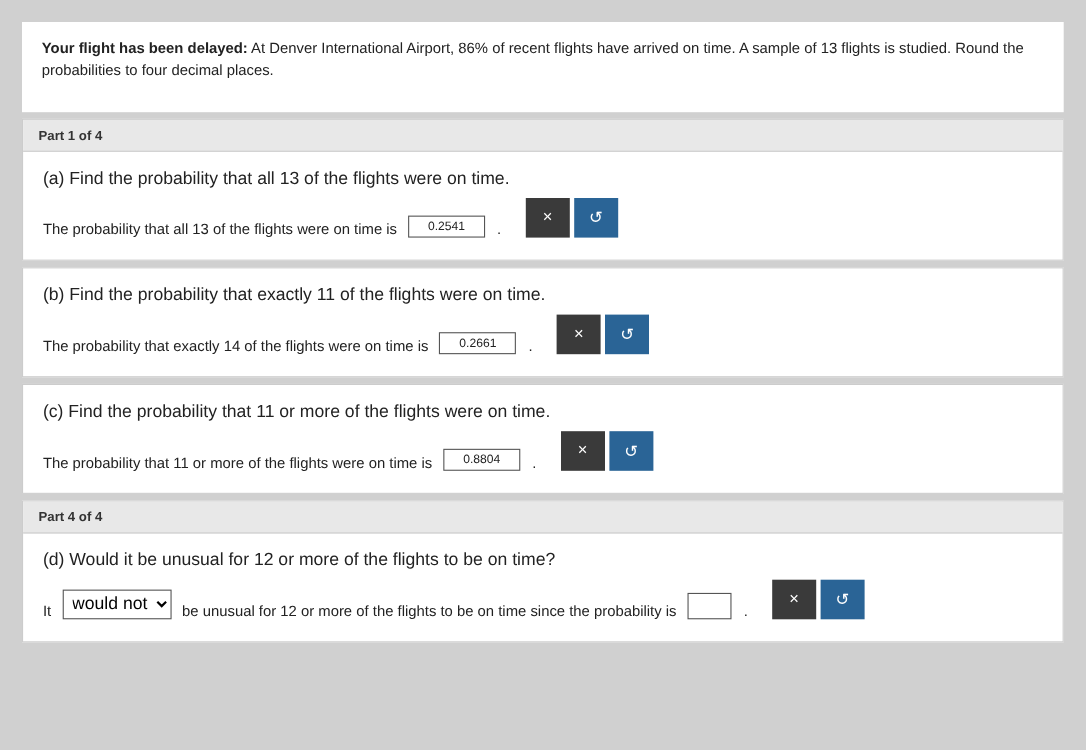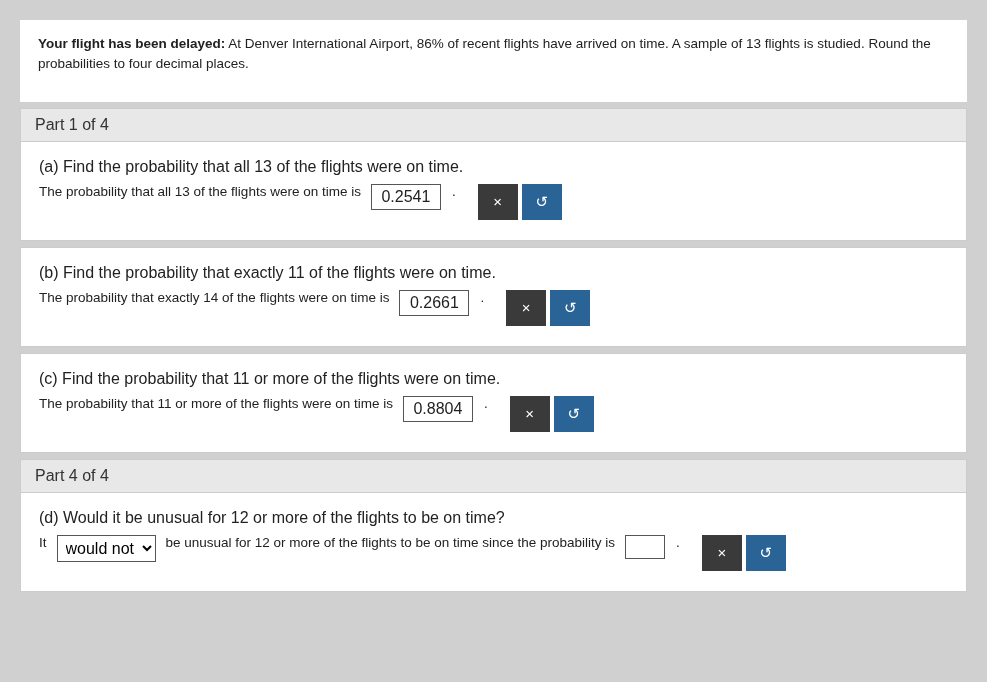--- a/index.html
+++ b/index.html
@@ -26,46 +26,46 @@
       font-weight: bold;
     }
     .part-section {
       background: #fff;
       margin-bottom: 6px;
       border: 1px solid #ccc;
     }
     .part-header {
       background: #e8e8e8;
       padding: 7px 14px;
-      font-size: 16px;
-      font-weight: normal;
+      font-size: 12px;
+      font-weight: bold;
       color: #333;
       border-bottom: 1px solid #ccc;
     }
     .part-body {
       padding: 16px 18px 20px 18px;
     }
     .question-text {
       font-size: 16px;
       margin-bottom: 8px;
       color: #222;
     }
     .answer-line {
       display: flex;
-      align-items: flex-start;
+      align-items: flex-end;
       gap: 10px;
       font-size: 13.5px;
       flex-wrap: wrap;
     }
     .answer-box {
       border: 1px solid #555;
       padding: 3px 8px;
       min-width: 70px;
       text-align: center;
-      font-size: 16px;
+      font-size: 11px;
       background: #fff;
       display: inline-block;
     }
     .btn-group {
       display: flex;
       gap: 4px;
       margin-left: 12px;
     }
     .btn-x {
       background: #3a3a3a;

